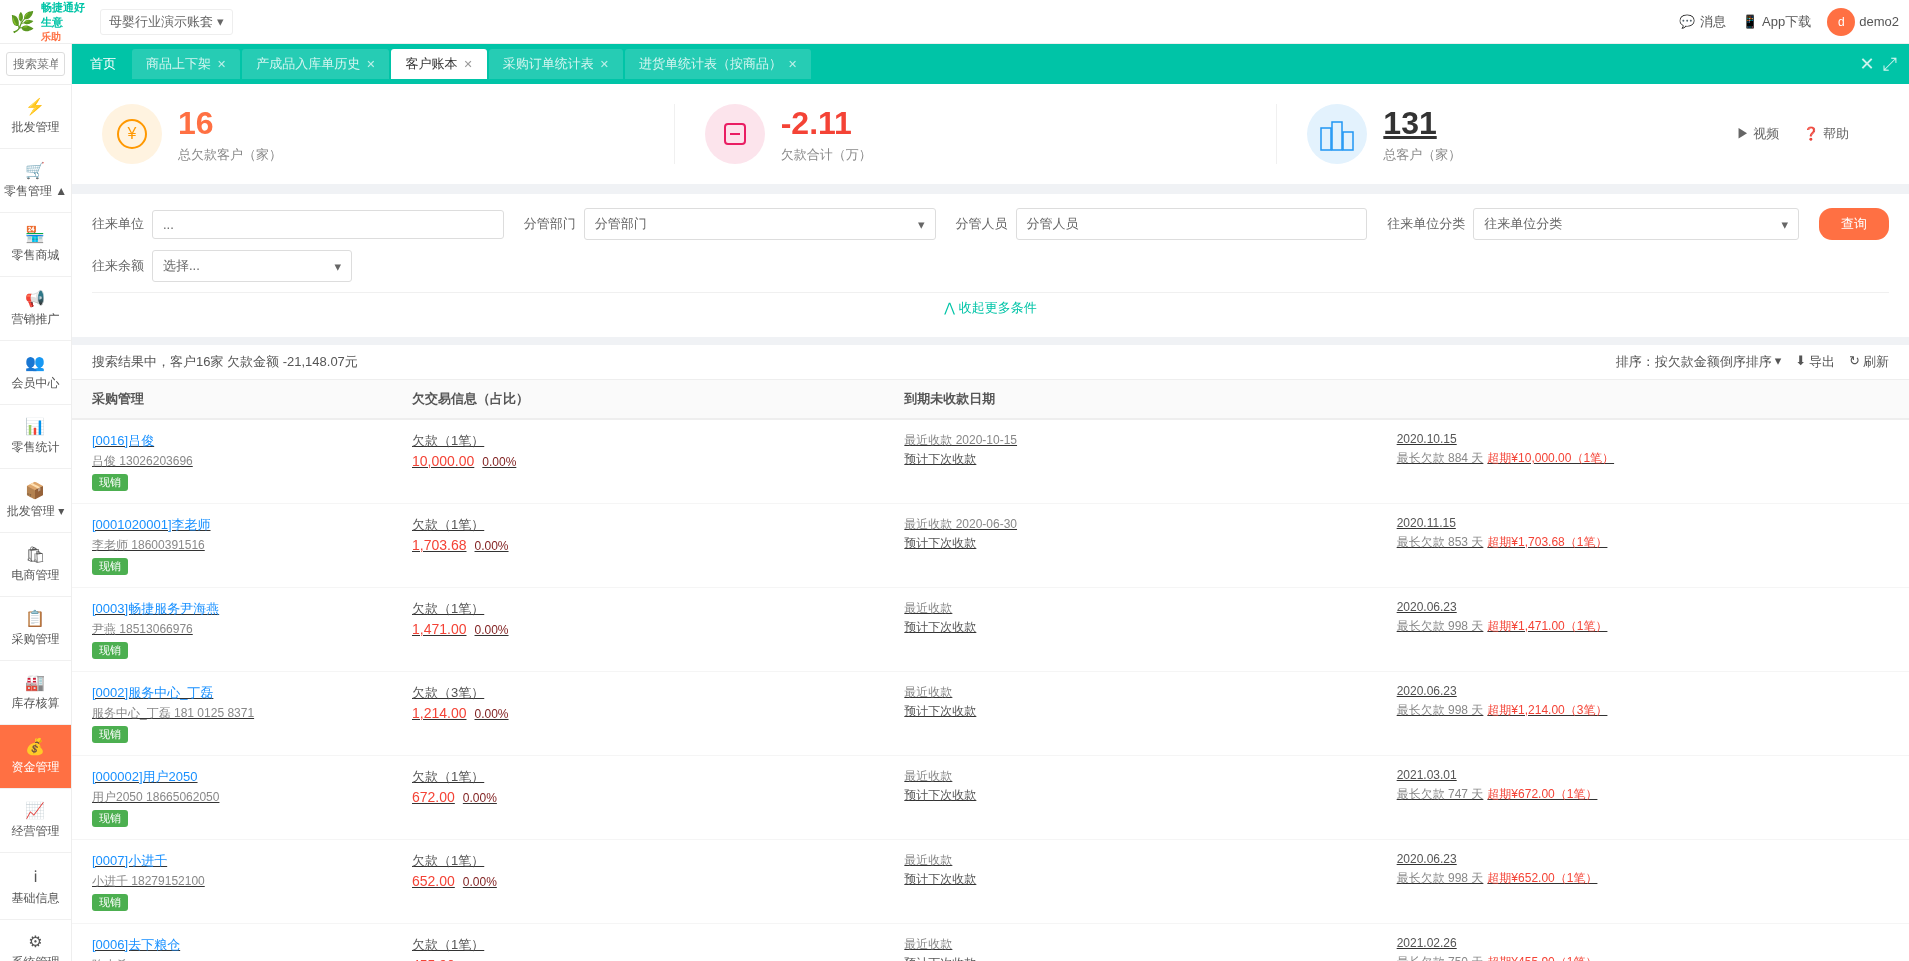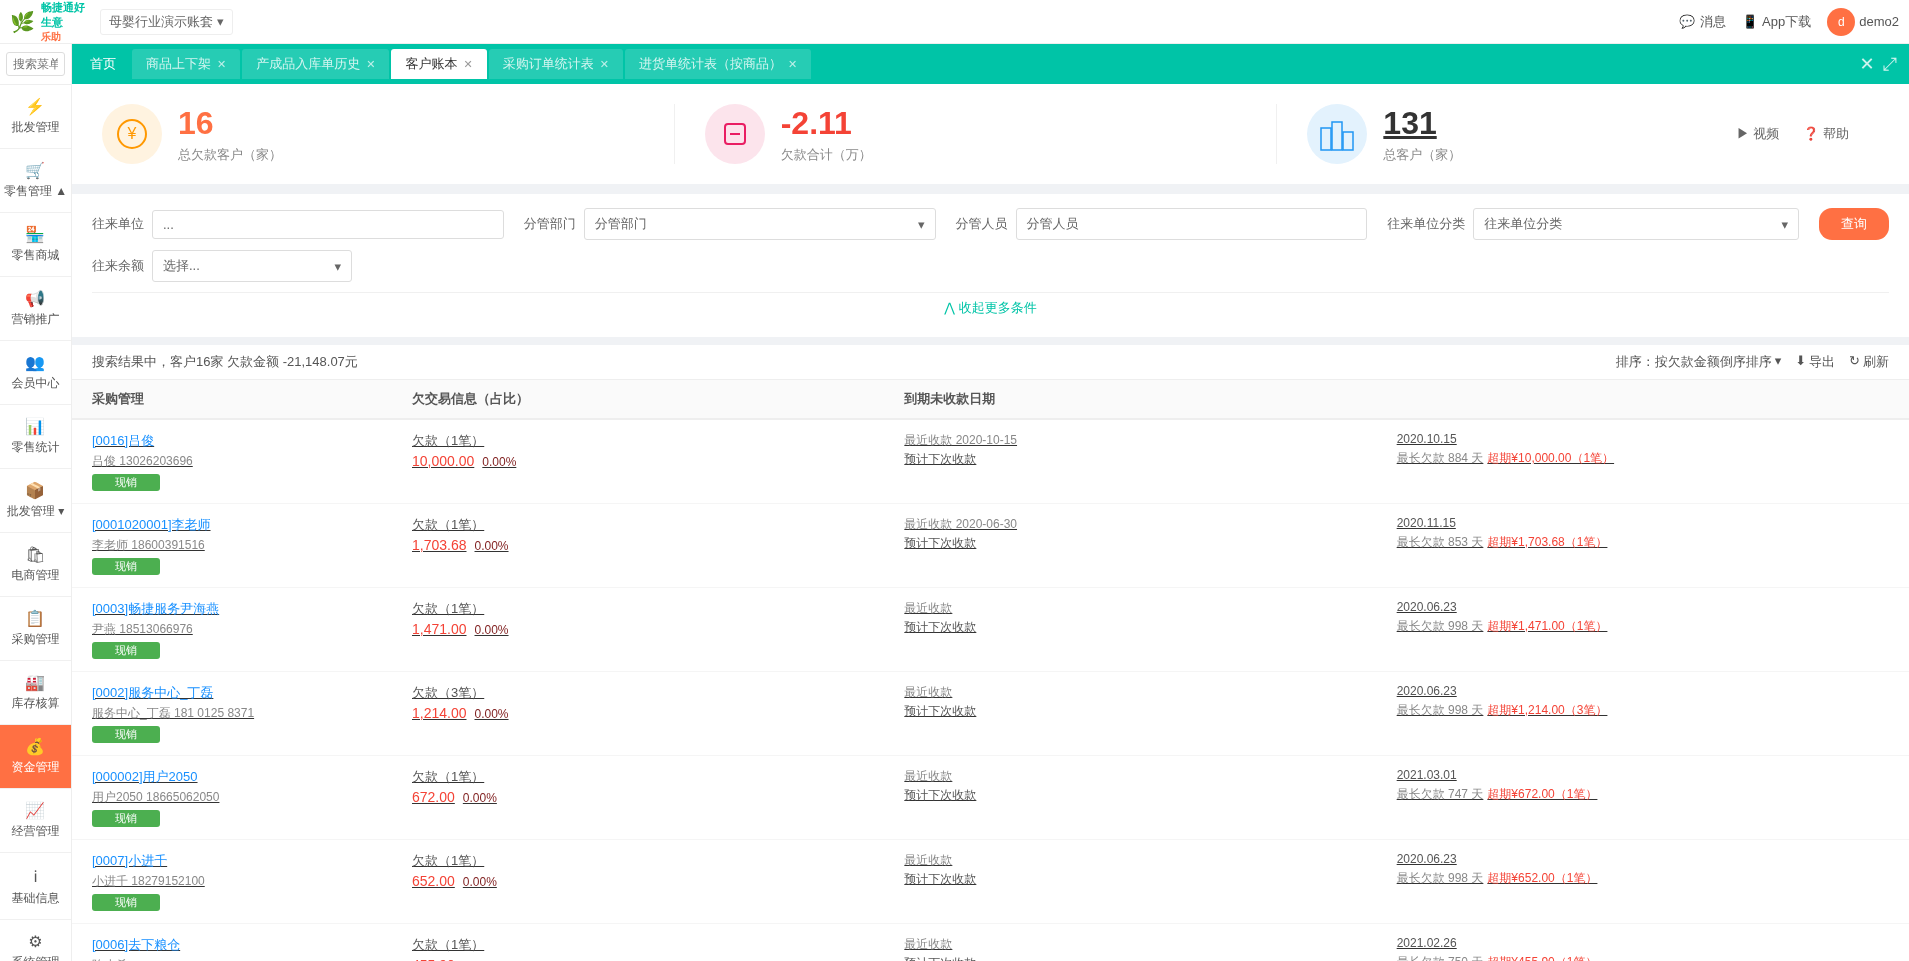--- a/index.html
+++ b/index.html
@@ -72,21 +72,21 @@
     .result-info { color: #555; }
     .result-actions { display: flex; align-items: center; gap: 14px; color: #555; }
     .result-actions span { cursor: pointer; display: flex; gap: 3px; }
 
     
     .data-table { background: #fff; width: 100%; }
     .table-header { display: grid; grid-template-columns: 320px 1fr 1fr 1fr; background: #fafafa; border-bottom: 2px solid #eee; padding: 10px 20px; font-weight: bold; color: #555; font-size: 13px; }
     .table-row { display: grid; grid-template-columns: 320px 1fr 1fr 1fr; border-bottom: 1px solid #f5f5f5; padding: 12px 20px; align-items: start; text-decoration: underline; }
     .customer-name { color: #1890ff; cursor: pointer; font-size: 13px; font-weight: 500; margin-bottom: 3px; }
     .customer-sub { color: #888; font-size: 12px; margin-bottom: 4px; }
-    .tag { display: inline-block; padding: 1px 23px; border-radius: 3px; font-size: 11px; color: #fff; background: #4caf50; }
+    .tag { display: inline-block; padding: 1px 7px; border-radius: 3px; font-size: 11px; color: #fff; background: #4caf50; }
     .debt-count { color: #555; font-size: 13px; margin-bottom: 3px; }
     .debt-amount { color: #f44336; font-size: 14px; font-weight: 500; }
     .debt-percent { color: #7f1d1d; font-size: 12px; margin-left: 8px; }
     .return-date { color: #888; font-size: 12px; margin-bottom: 2px; }
     .return-label { color: #555; font-size: 12px; }
     .overdue-date { color: #555; font-size: 12px; margin-bottom: 4px; }
     .overdue-info { font-size: 12px; color: #888; }
     .overdue-link { color: #f44336; cursor: pointer; margin-left: 4px; }
   </style>
 </head>

